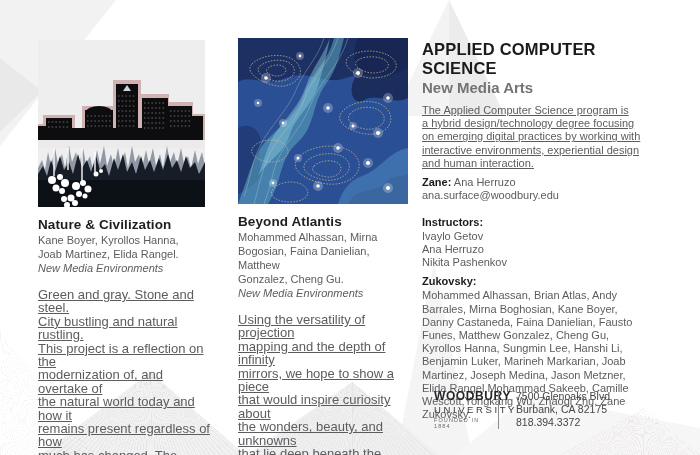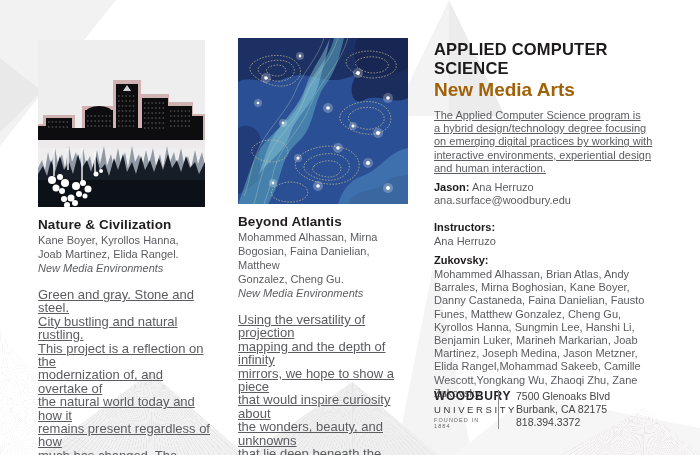--- a/index.html
+++ b/index.html
@@ -27,31 +27,31 @@
     background:repeating-conic-gradient(from 130deg at 60% 0%, rgba(150,110,110,.10) 0deg .5deg, transparent .5deg 2.2deg);
     clip-path:polygon(60% 0,100% 100%,0 100%); }
   .fan4 { left:0; top:330px; width:95px; height:125px;
     background:repeating-conic-gradient(from 0deg at 0% 55%, rgba(110,105,110,.06) 0deg .5deg, transparent .5deg 2.6deg);
     clip-path:polygon(0 0,100% 100%,0 100%); }
 
   
   .col { position:absolute; }
   .col1 { left:38px;  top:40px; width:172px; }
   .col2 { left:238px; top:38px; width:176px; }
-  .col3 { left:434px; top:40px; width:244px; }
+  .col3 { left:422px; top:40px; width:244px; }
   .artwork { display:block; }
   .artwork svg { display:block; }
 
   h2.ptitle { margin:10px 0 1px; font-size:13.5px; font-weight:bold; color:#201d1e; letter-spacing:.1px; }
   .authors { margin:0; font-size:11px; line-height:14px; color:#5b5c5f; white-space:pre-line; }
   .course  { margin:0; font-size:11px; line-height:14px; color:#5b5c5f; font-style:italic; }
   .pdesc   { margin:13px 0 12px; font-size:13px; line-height:13.4px; color:#5b5c5f; white-space:pre-line;text-decoration:underline; }
 
   h1.title { margin:0; font-size:16.5px; font-weight:bold; color:#1c1a1b; letter-spacing:.2px; }
-  h3.subtitle { margin:1px 0 0; font-size:19px; font-weight:bold; color:#a16207; }
+  h3.subtitle { margin:1px 0 0; font-size:15px; font-weight:bold; color:#737373; }
   .body { margin:0; font-size:11px; line-height:13.2px; color:#5b5c5f; }
   .bold { font-weight:bold; color:#1c1a1b; }
   .prog-desc { margin-top:8px; white-space:pre-line;text-decoration:underline; }
   .chair-block { margin-top:6px; }
   .instr-label { margin-top:14px; }
   .students-label { margin-top:6px; }
   .students-list { white-space:pre-line; margin-top:1px; }
 
   
   .footer { position:absolute; left:434px; top:390px; display:flex; align-items:flex-start; }
@@ -251,26 +251,28 @@
   <section class="col col3">
     <h1 class="title">APPLIED COMPUTER SCIENCE</h1>
     <h3 class="subtitle">New Media Arts</h3>
     <p class="body prog-desc">The Applied Computer Science program is
 a hybrid design/technology degree focusing
 on emerging digital practices by working with
 interactive environments, experiential design
 and human interaction.</p>
 
     <div class="chair-block">
-      <p class="body"><span class="bold">Jason:</span> <span>Ana Herruzo</span></p>
+      <p class="body"><span class="bold">Zane:</span> <span>Ana Herruzo</span></p>
       <p class="body">ana.surface@woodbury.edu</p>
     </div>
 
     <p class="body bold instr-label">Instructors:</p>
+    <p class="body">Ivaylo Getov</p>
     <p class="body">Ana Herruzo</p>
+    <p class="body">Nikita Pashenkov</p>
 
     <p class="body bold students-label">Zukovsky:</p>
     <p class="body students-list">Mohammed Alhassan, Brian Atlas, Andy
 Barrales, Mirna Boghosian, Kane Boyer,
 Danny Castaneda, Faina Danielian,  Fausto
 Funes, Matthew Gonzalez, Cheng Gu,
 Kyrollos Hanna, Sungmin Lee, Hanshi Li,
 Benjamin Luker, Marineh Markarian, Joab
 Martinez, Joseph Medina, Jason Metzner,
 Elida Rangel,Mohammad Sakeeb, Camille

